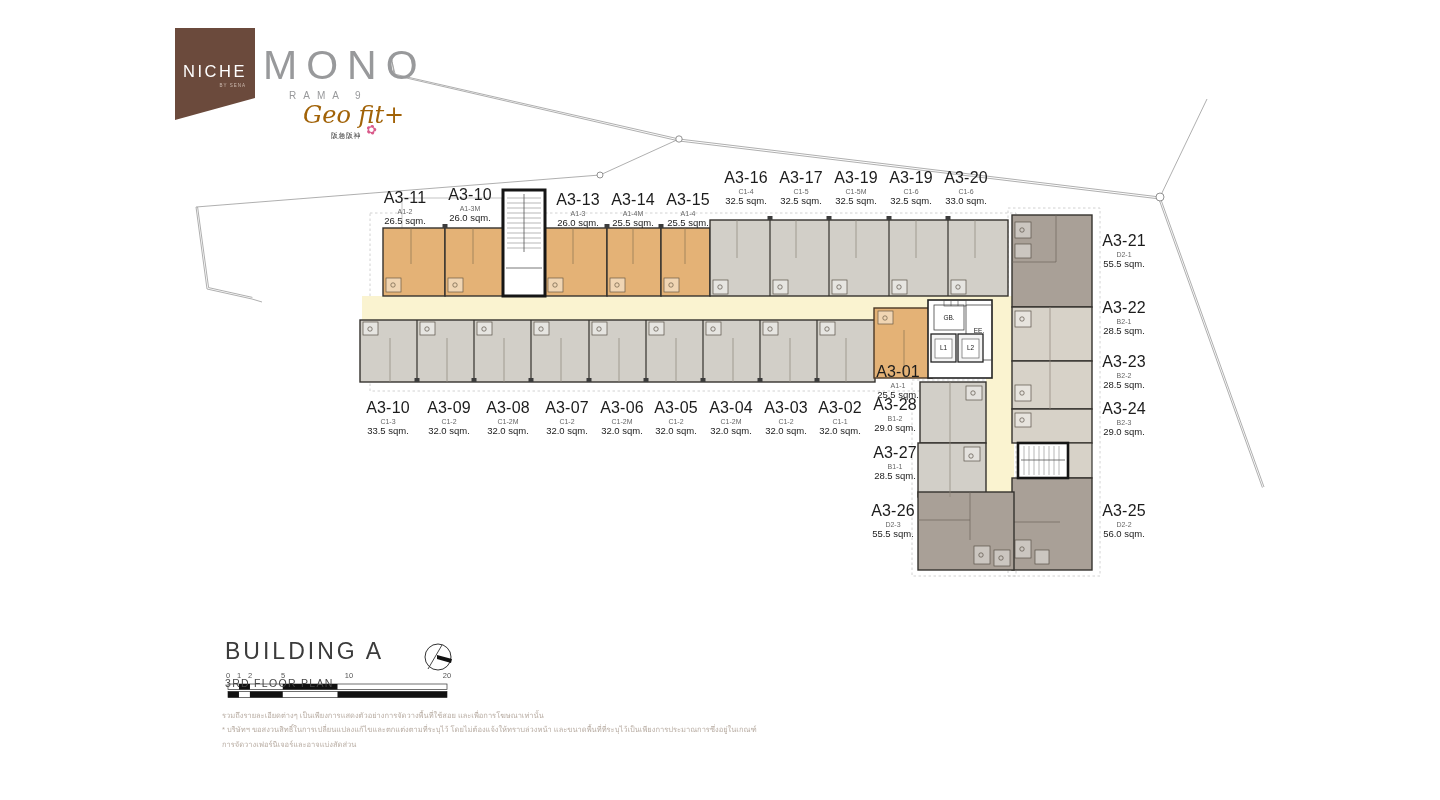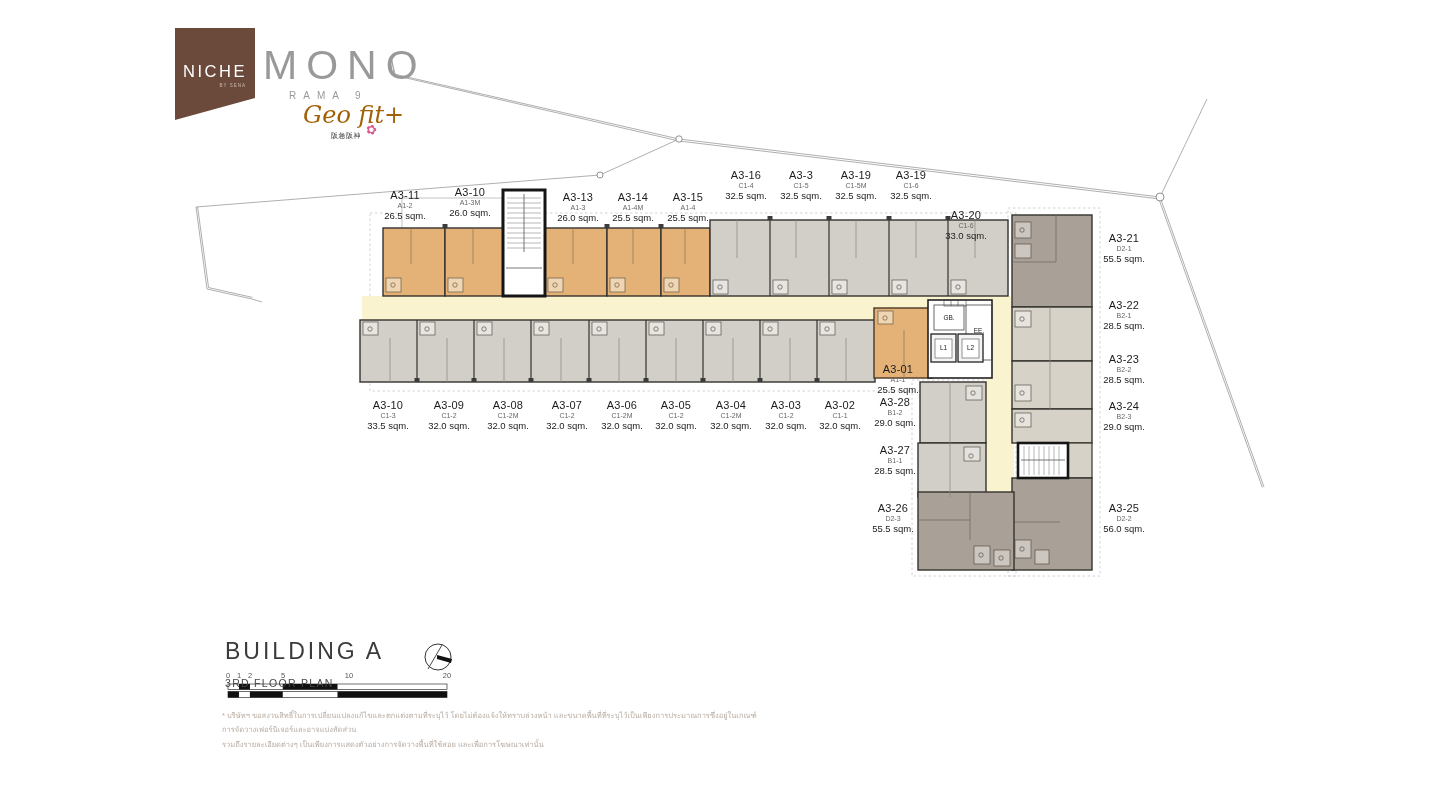--- a/index.html
+++ b/index.html
@@ -17,21 +17,21 @@
     font-size:41px;letter-spacing:9px;font-weight:400;}
   .rama{position:absolute;left:289px;top:90px;color:var(--brand-gray,#98999b);
     font-size:10px;letter-spacing:7px;}
   .geofit{position:absolute;left:303px;top:101px;color:#a16207;
     font-family:"DejaVu Serif","Liberation Serif",serif;font-style:italic;font-size:24px;}
   .geofit-sub{position:absolute;left:331px;top:131px;color:#3a3a3a;font-size:7px;letter-spacing:.5px;}
   .flower{position:absolute;left:366px;top:122px;color:#d95a8a;font-size:13px;transform:rotate(15deg);}
 
   
   .unit-label{position:absolute;transform:translateX(-50%);text-align:center;line-height:1.04;white-space:nowrap;}
-  .unit-label .u{font-size:11px;color:#1c1c1c;letter-spacing:.2px;}
+  .unit-label .u{font-size:16px;color:#1c1c1c;letter-spacing:.2px;}
   .unit-label .t{font-size:7px;color:#666;margin-top:1px;}
   .unit-label .a{font-size:9.5px;color:#1c1c1c;margin-top:1px;text-align:center;}
 
   
   .core-label{position:absolute;transform:translate(-50%,-50%);font-size:6.5px;color:#222;white-space:nowrap;}
 
   
   .plate{position:absolute;left:225px;top:638px;}
   .bldg{font-size:23px;color:#3b3b3b;letter-spacing:3px;}
   .floor{font-size:10.5px;color:#474747;letter-spacing:1.3px;margin-top:12px;}
@@ -303,35 +303,35 @@
         <div class="u">A3-15</div>
         <div class="t">A1-4</div>
         <div class="a">25.5 sqm.</div>
       </div>
       <div class="unit-label" style="left: 746px; top: 170px;">
         <div class="u">A3-16</div>
         <div class="t">C1-4</div>
         <div class="a">32.5 sqm.</div>
       </div>
       <div class="unit-label" style="left: 801px; top: 170px;">
-        <div class="u">A3-3</div>
+        <div class="u">A3-17</div>
         <div class="t">C1-5</div>
         <div class="a">32.5 sqm.</div>
       </div>
       <div class="unit-label" style="left: 856px; top: 170px;">
         <div class="u">A3-19</div>
         <div class="t">C1-5M</div>
         <div class="a">32.5 sqm.</div>
       </div>
       <div class="unit-label" style="left: 911px; top: 170px;">
         <div class="u">A3-19</div>
         <div class="t">C1-6</div>
         <div class="a">32.5 sqm.</div>
       </div>
-      <div class="unit-label" style="left: 966px; top: 170px; margin-top: 40px;">
+      <div class="unit-label" style="left: 966px; top: 170px;">
         <div class="u">A3-20</div>
         <div class="t">C1-6</div>
         <div class="a">33.0 sqm.</div>
       </div>
       <div class="unit-label" style="left: 388px; top: 400px;">
         <div class="u">A3-10</div>
         <div class="t">C1-3</div>
         <div class="a">33.5 sqm.</div>
       </div>
       <div class="unit-label" style="left: 449px; top: 400px;">
@@ -434,17 +434,17 @@
   <div id="scale-ticks">
       <div class="scale-tick" style="left: 228px;">0</div>
       <div class="scale-tick" style="left: 239px;">1</div>
       <div class="scale-tick" style="left: 250px;">2</div>
       <div class="scale-tick" style="left: 283px;">5</div>
       <div class="scale-tick" style="left: 337px; padding-left: 24px;">10</div>
       <div class="scale-tick" style="left: 447px;">20</div>
     </div>
 
   <div class="disclaimer">
+    <div>รวมถึงรายละเอียดต่างๆ เป็นเพียงการแสดงตัวอย่างการจัดวางพื้นที่ใช้สอย และเพื่อการโฆษณาเท่านั้น</div>
     <div>* บริษัทฯ ขอสงวนสิทธิ์ในการเปลี่ยนแปลงแก้ไขและตกแต่งตามที่ระบุไว้ โดยไม่ต้องแจ้งให้ทราบล่วงหน้า และขนาดพื้นที่ที่ระบุไว้เป็นเพียงการประมาณการซึ่งอยู่ในเกณฑ์การจัดวางเฟอร์นิเจอร์และอาจแบ่งสัดส่วน</div>
-    <div>รวมถึงรายละเอียดต่างๆ เป็นเพียงการแสดงตัวอย่างการจัดวางพื้นที่ใช้สอย และเพื่อการโฆษณาเท่านั้น</div>
   </div>
 
 </div>
 
 </body></html>

